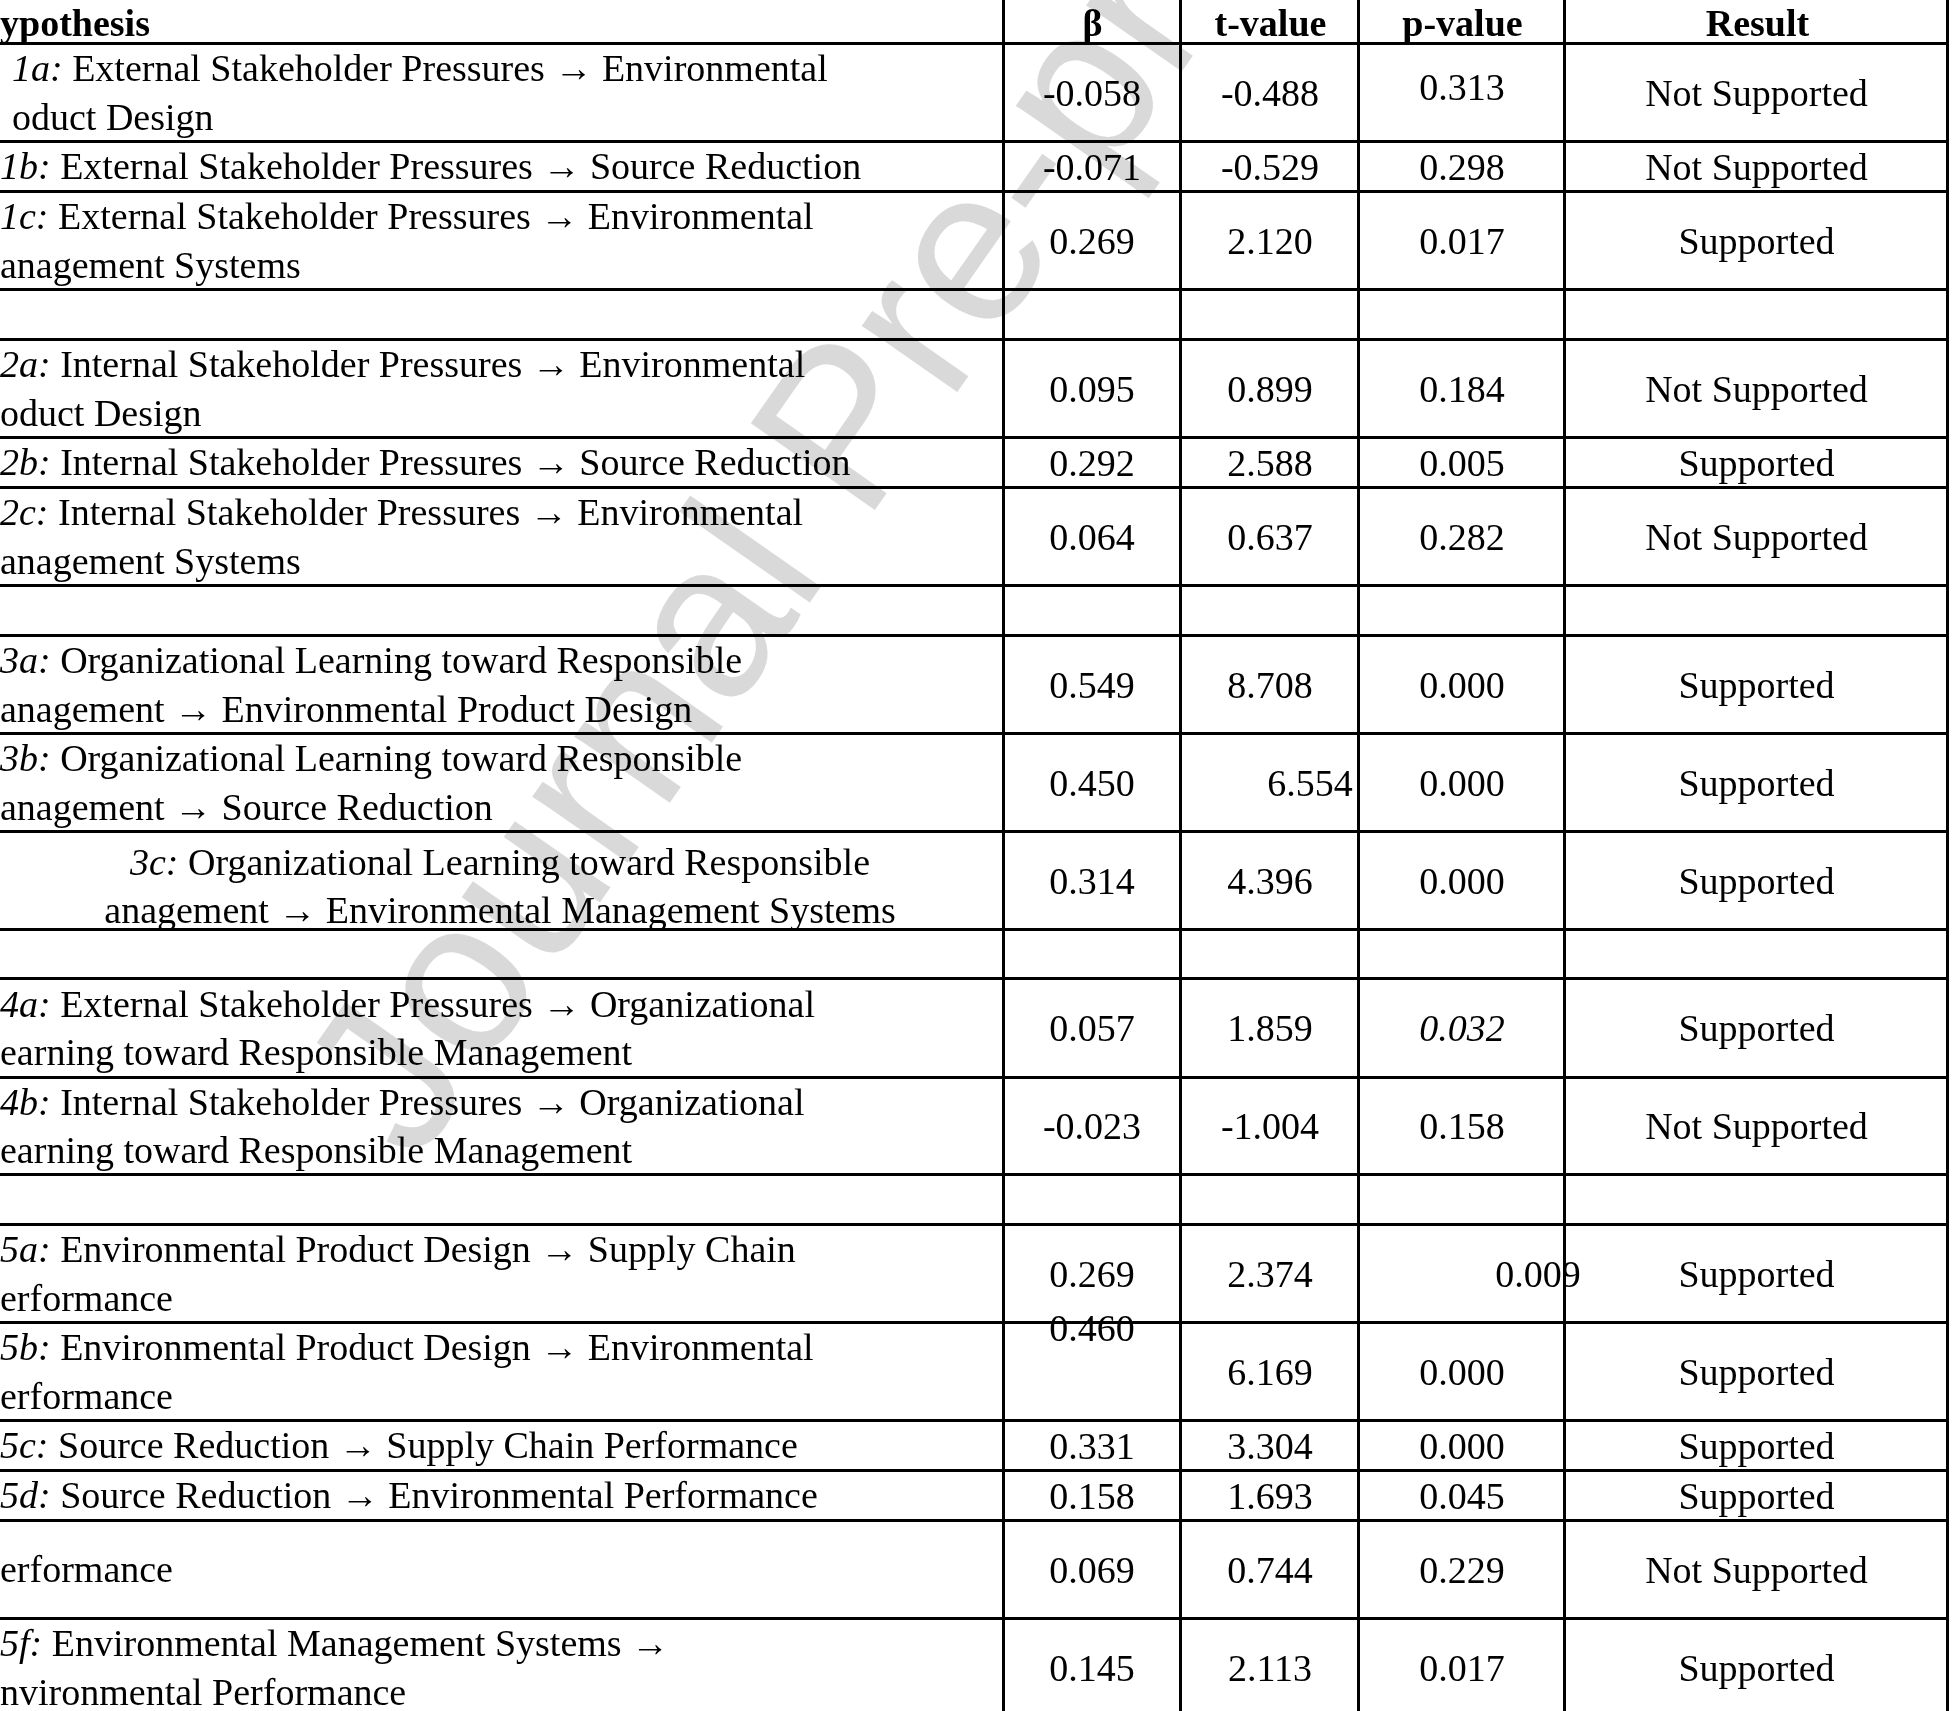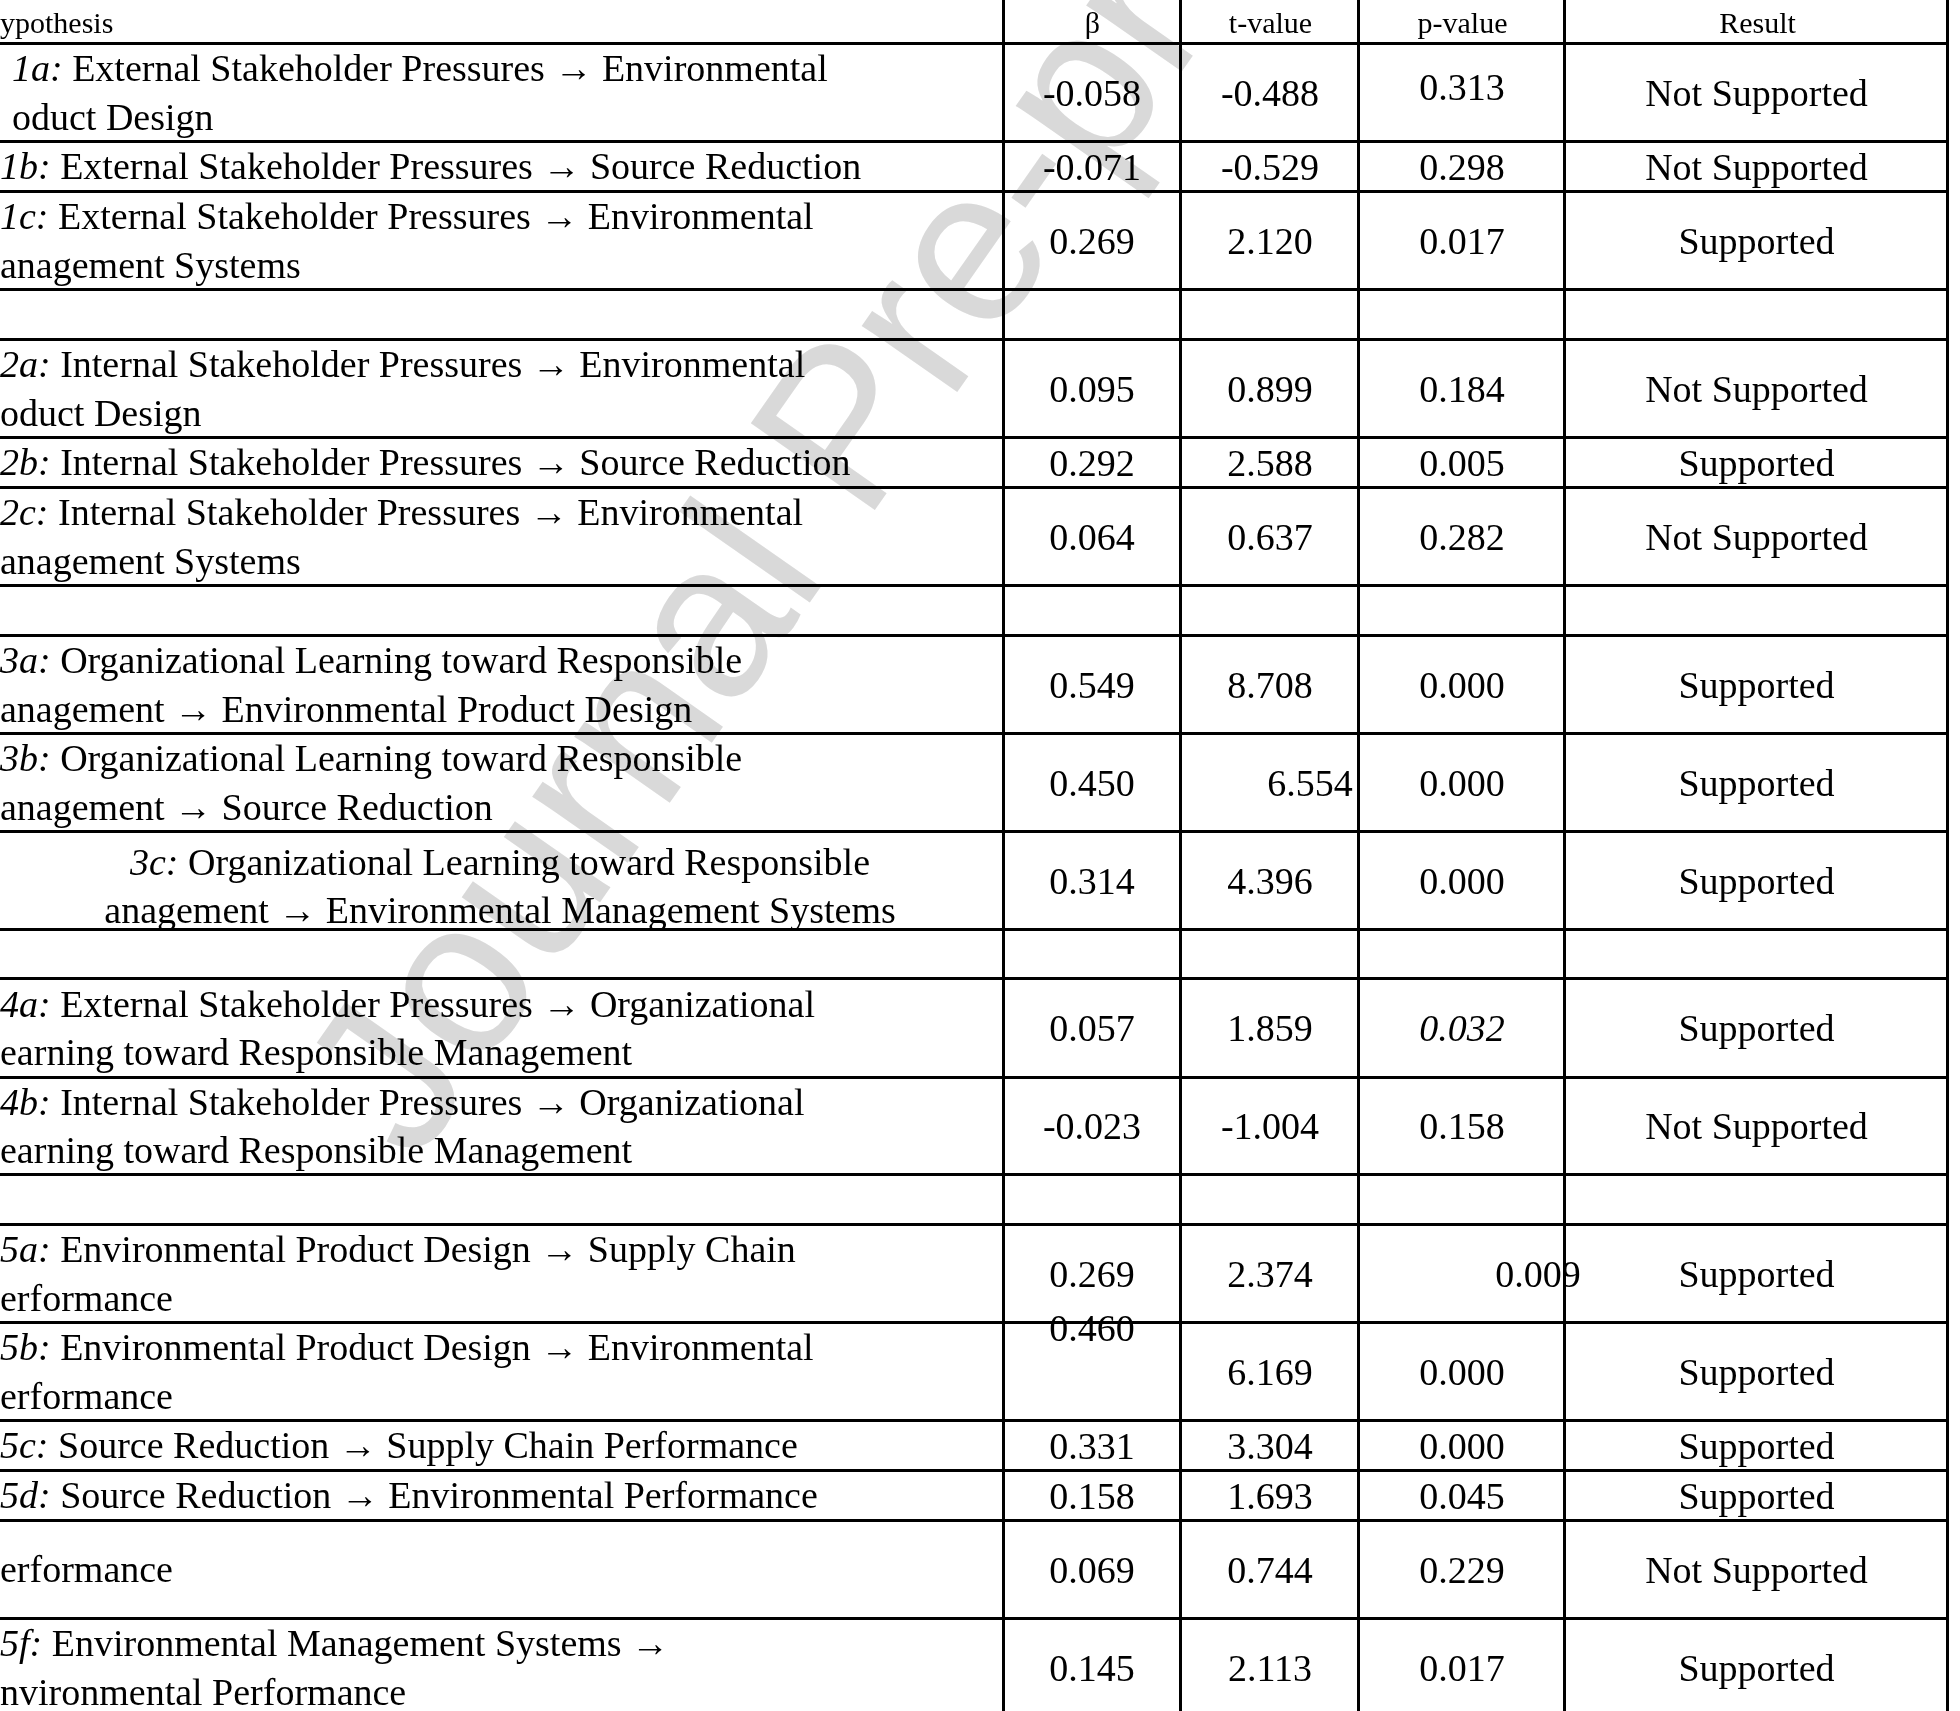--- a/index.html
+++ b/index.html
@@ -7,21 +7,21 @@
          font-family: "Liberation Serif", "DejaVu Serif", serif; color: #000; }
   .table { position: absolute; left: 0; top: 0; width: 1960px; height: 1711px; }
   .hline { position: absolute; left: 0; width: 1949px; height: 3px; background: #000; }
   .vline { position: absolute; top: 0; width: 3px; height: 1711px; background: #000; }
   .cell { position: absolute; display: flex; align-items: center; justify-content: center;
           font-size: 38px; line-height: 48px; white-space: nowrap; }
   .hyp { position: absolute; left: 0; width: 1000px; font-size: 38px; line-height: 48.5px;
          white-space: nowrap; display: flex; flex-direction: column; justify-content: center; overflow: hidden; }
   .hyp .line { display: block; }
   .hyp .lbl { font-style: italic; }
-  .head { position: absolute; top: 0; height: 43px; font-weight: normal; font-size: 30px;
+  .head { position: absolute; top: 0; height: 43px; font-weight: bold; font-size: 38px;
           display: flex; align-items: flex-end; justify-content: center; line-height: 40px; }
   .head.left { justify-content: flex-start; left: 0; width: 1000px; }
   .watermark { position: absolute; left: 250px; top: 1050px; font-family: "Liberation Sans", "DejaVu Sans", sans-serif;
                font-size: 220px; color: #d3d3d3; opacity: 0.85; white-space: nowrap;
                transform-origin: 0 0; transform: rotate(-55deg); pointer-events: none; mix-blend-mode: multiply; }
 </style>
 </head>
 <body>
 
 <div class="table">

